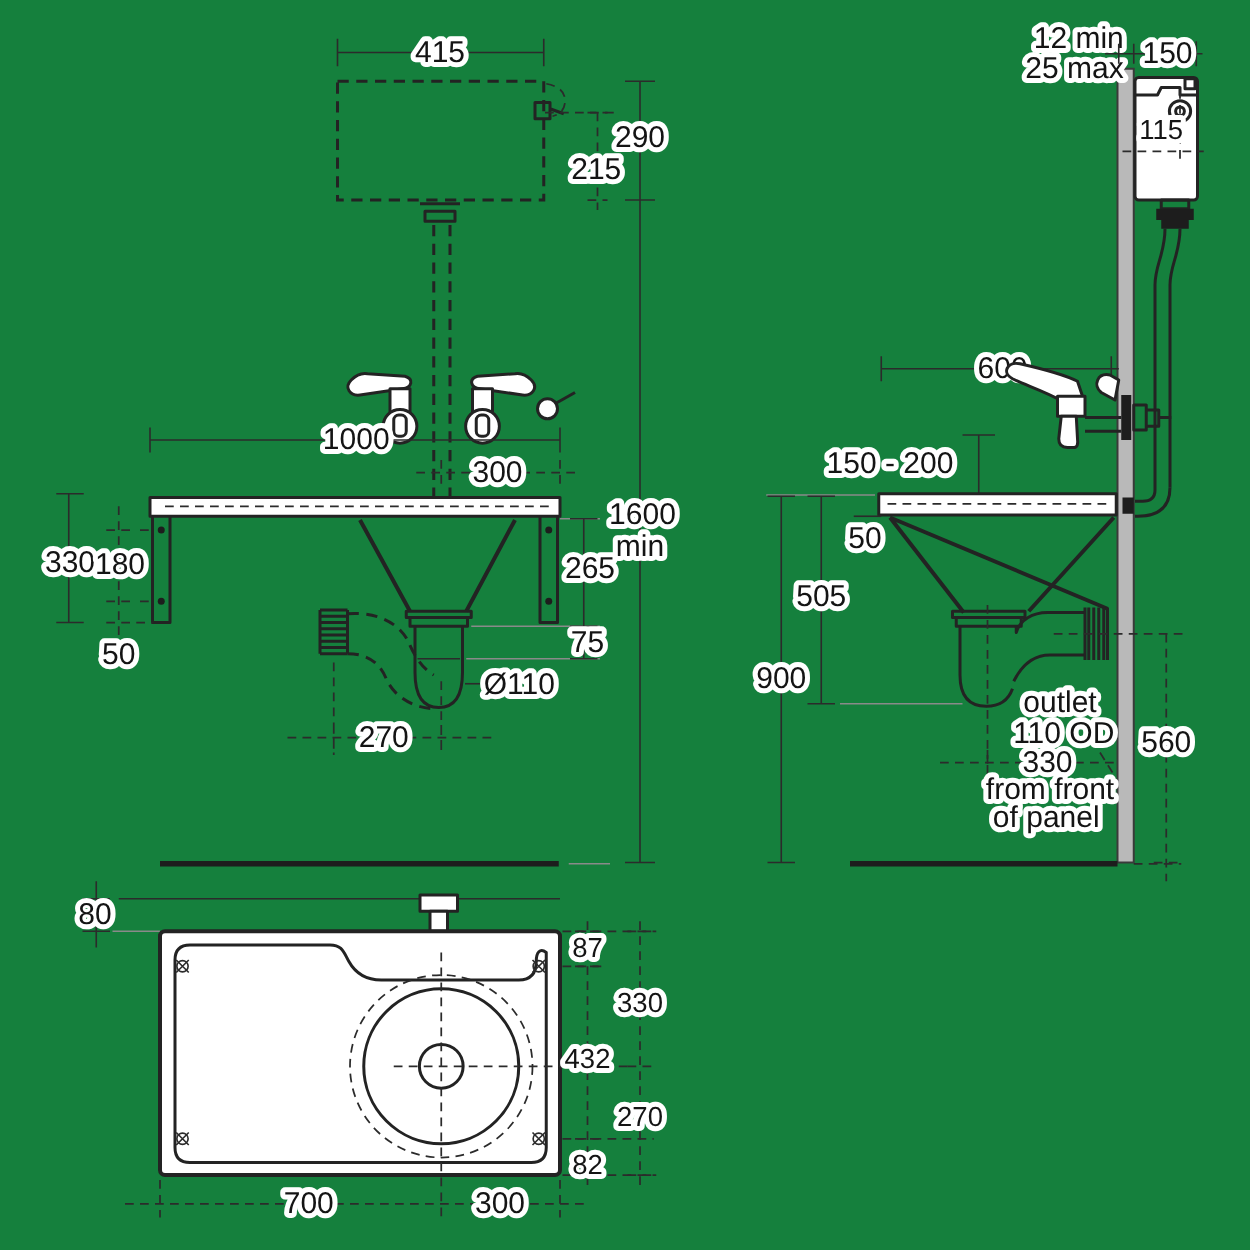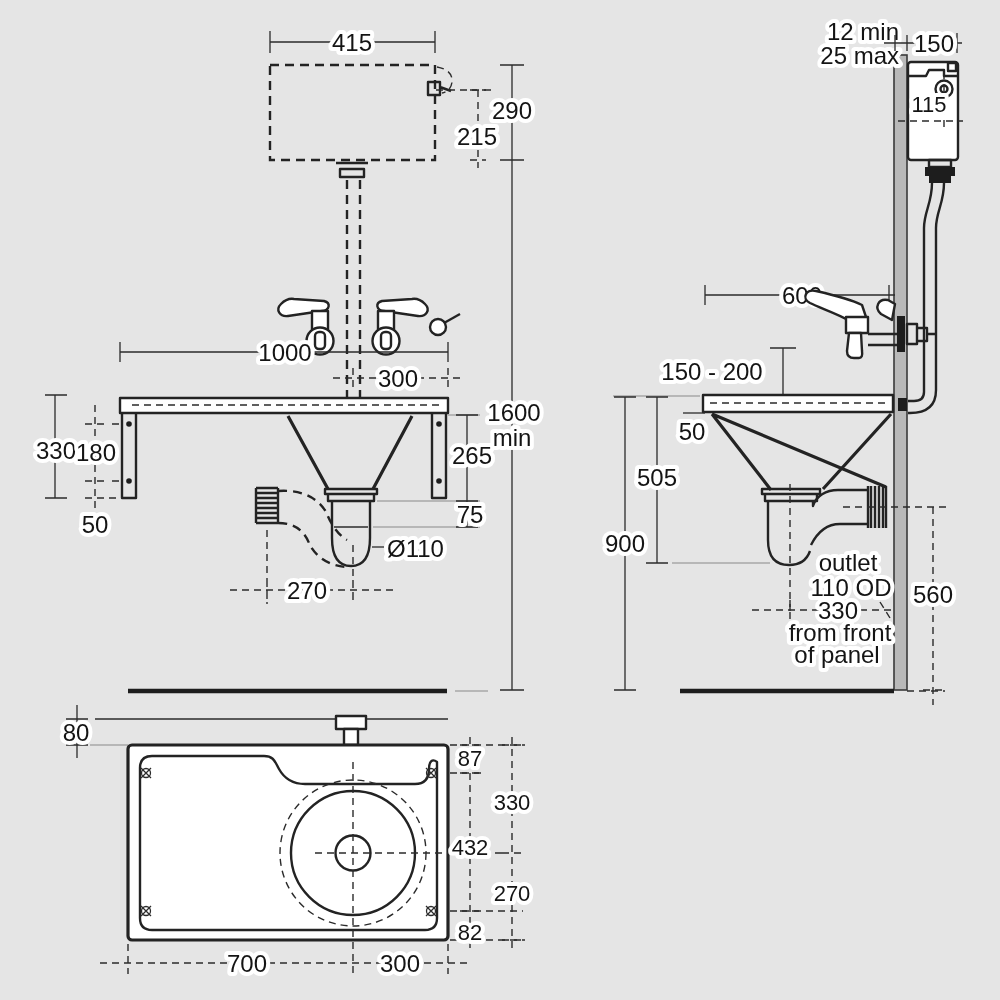--- a/index.html
+++ b/index.html
@@ -1,16 +1,16 @@
 <!DOCTYPE html>
 <html><head>
 <meta charset="utf-8">
 <style>
   html,body{margin:0;padding:0;background:#ffffff;}
-  .stage{width:1000px;height:1000px;position:relative;background:#e5e5e5;}
+  .stage{width:1000px;height:1000px;position:relative;background:#15803d;}
   svg{display:block;}
   
   .ln  {stroke:#232323;stroke-width:2.4;fill:none;stroke-linecap:butt;stroke-linejoin:round;}
   .lnF {stroke:#232323;stroke-width:2.4;fill:#ffffff;stroke-linejoin:round;}
   .lnT {stroke:#232323;stroke-width:3.2;fill:none;}
   .thin{stroke:#2b2b2b;stroke-width:1.3;fill:none;}
   .ext {stroke:#8a8a8a;stroke-width:1.2;fill:none;}
   .dash{stroke:#2b2b2b;stroke-width:1.4;fill:none;stroke-dasharray:7 5;}
   .dashB{stroke:#232323;stroke-width:2.4;fill:none;stroke-dasharray:9 6;}
   .floor{stroke:#1d1d1d;stroke-width:4.5;fill:none;}

